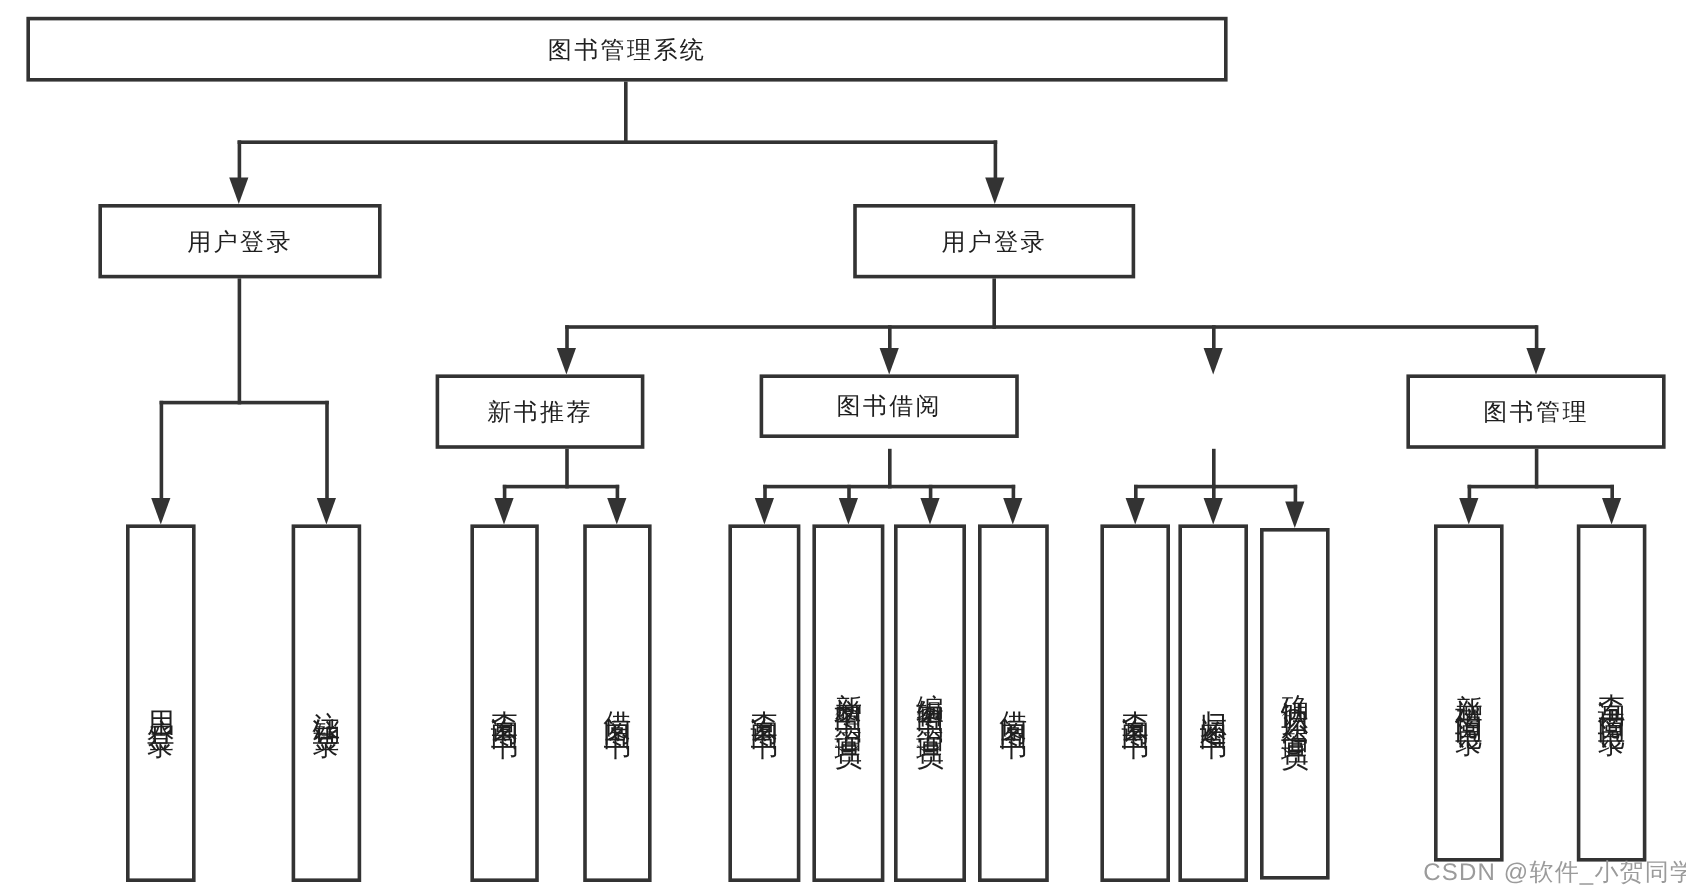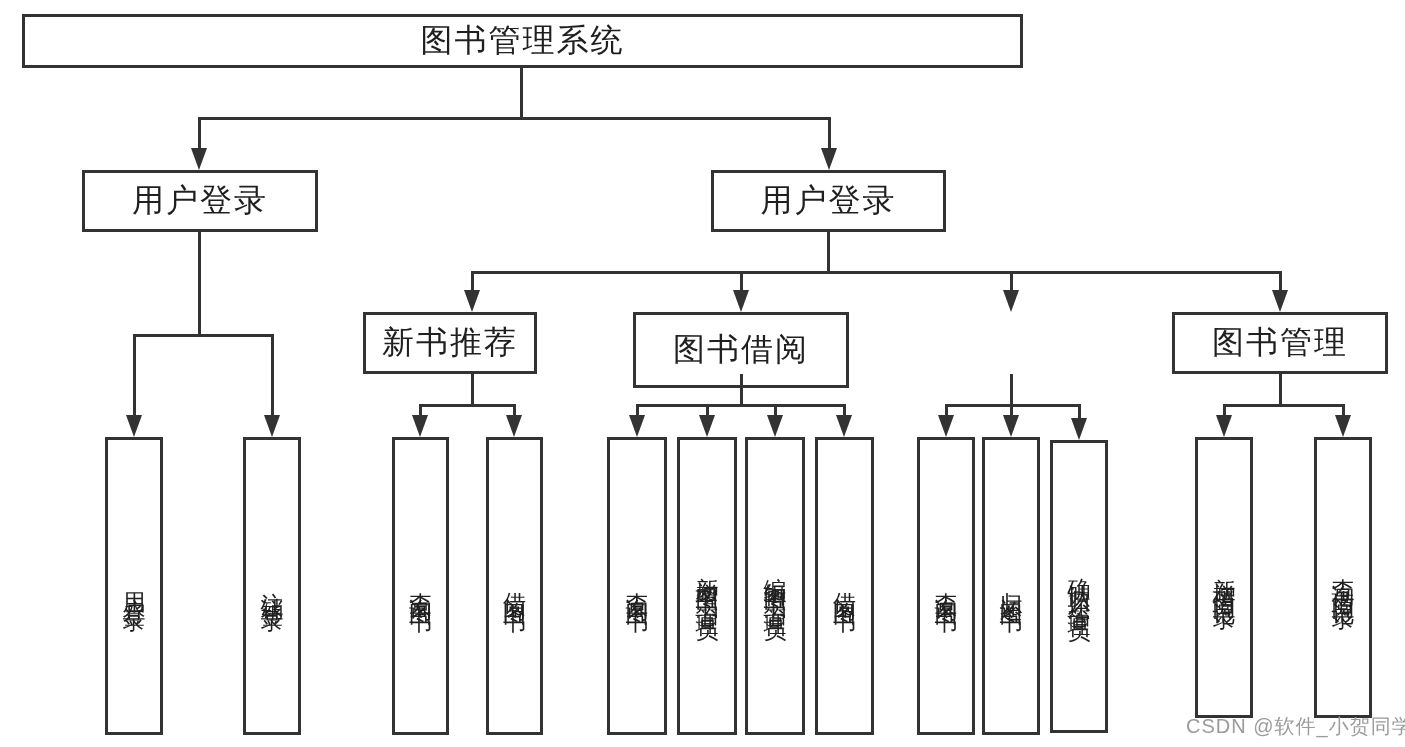--- a/index.html
+++ b/index.html
@@ -10,21 +10,21 @@
     font-family:"Liberation Sans","DejaVu Sans",sans-serif;
     color:#1f1f1f;
     overflow:hidden;
   }
   .box-h{
     position:absolute;
     box-sizing:border-box;
     border:3px solid #333333;
     background:#ffffff;
     display:flex;align-items:center;justify-content:center;
-    font-size:32px;letter-spacing:2px;
+    font-size:20px;letter-spacing:2px;
     color:#1f1f1f;
   }
   .box-v{
     position:absolute;
     box-sizing:border-box;
     border:3px solid #333333;
     background:#ffffff;
     display:flex;align-items:center;justify-content:center;
     color:#1f1f1f;
   }
@@ -97,21 +97,21 @@
   <div class="line" style="left:740px;top:271px;width:3px;height:22px"></div>
   <div class="arrow" style="left:733px;top:290px"></div>
   <div class="line" style="left:1010px;top:271px;width:3px;height:22px"></div>
   <div class="arrow" style="left:1003px;top:290px"></div>
   <div class="line" style="left:1279px;top:271px;width:3px;height:22px"></div>
   <div class="arrow" style="left:1272px;top:290px"></div>
 
   <div class="box-h" style="left:363px;top:312px;width:174px;height:62px">
     <span>新书推荐</span>
   </div>
-  <div class="box-h" style="left:633px;top:312px;width:216px;height:76px">
+  <div class="box-h" style="left:633px;top:312px;width:216px;height:53px">
     <span>图书借阅</span>
   </div>
   <div class="box-h" style="left:1172px;top:312px;width:216px;height:62px">
     <span>图书管理</span>
   </div>
 
   <div class="line" style="left:471px;top:374px;width:3px;height:33px"></div>
   <div class="line" style="left:419px;top:404px;width:97px;height:3px"></div>
   <div class="line" style="left:419px;top:404px;width:3px;height:14px"></div>
   <div class="arrow" style="left:412px;top:415px"></div>

